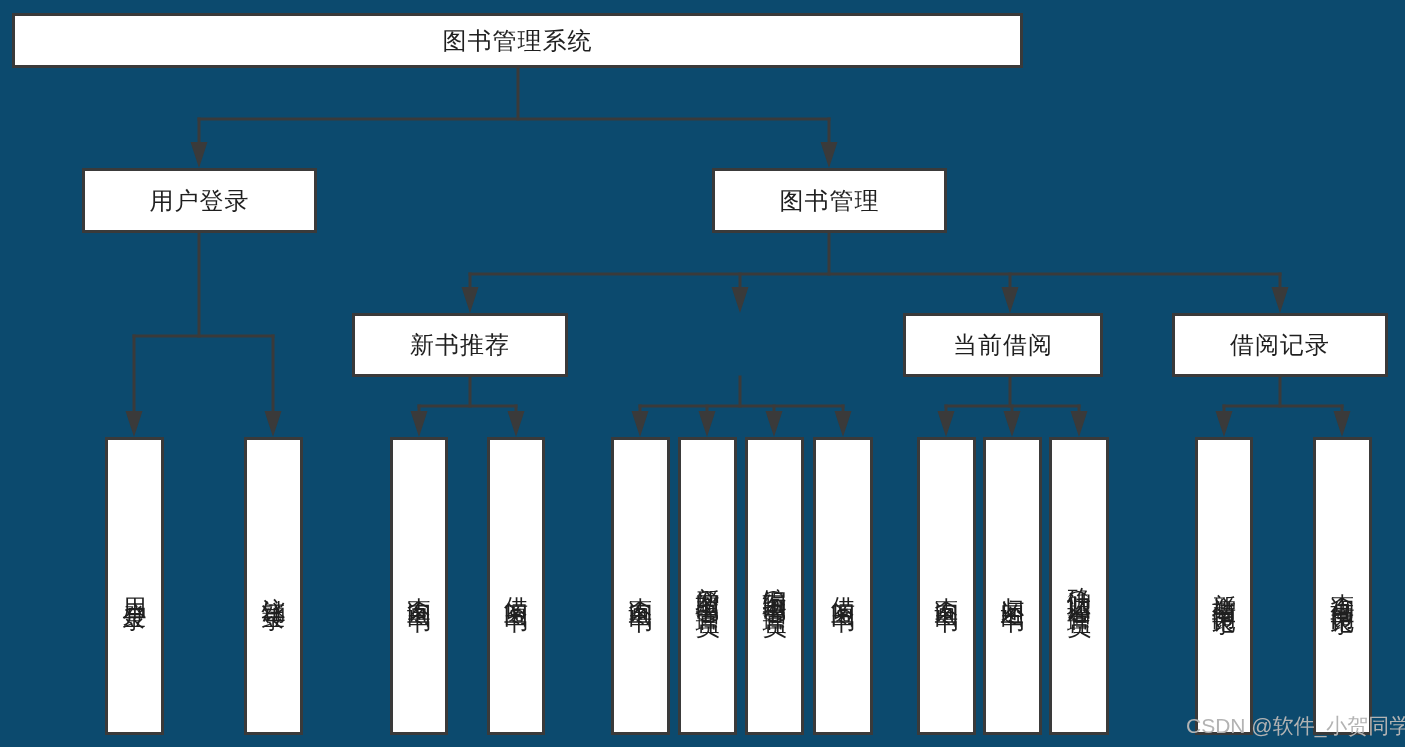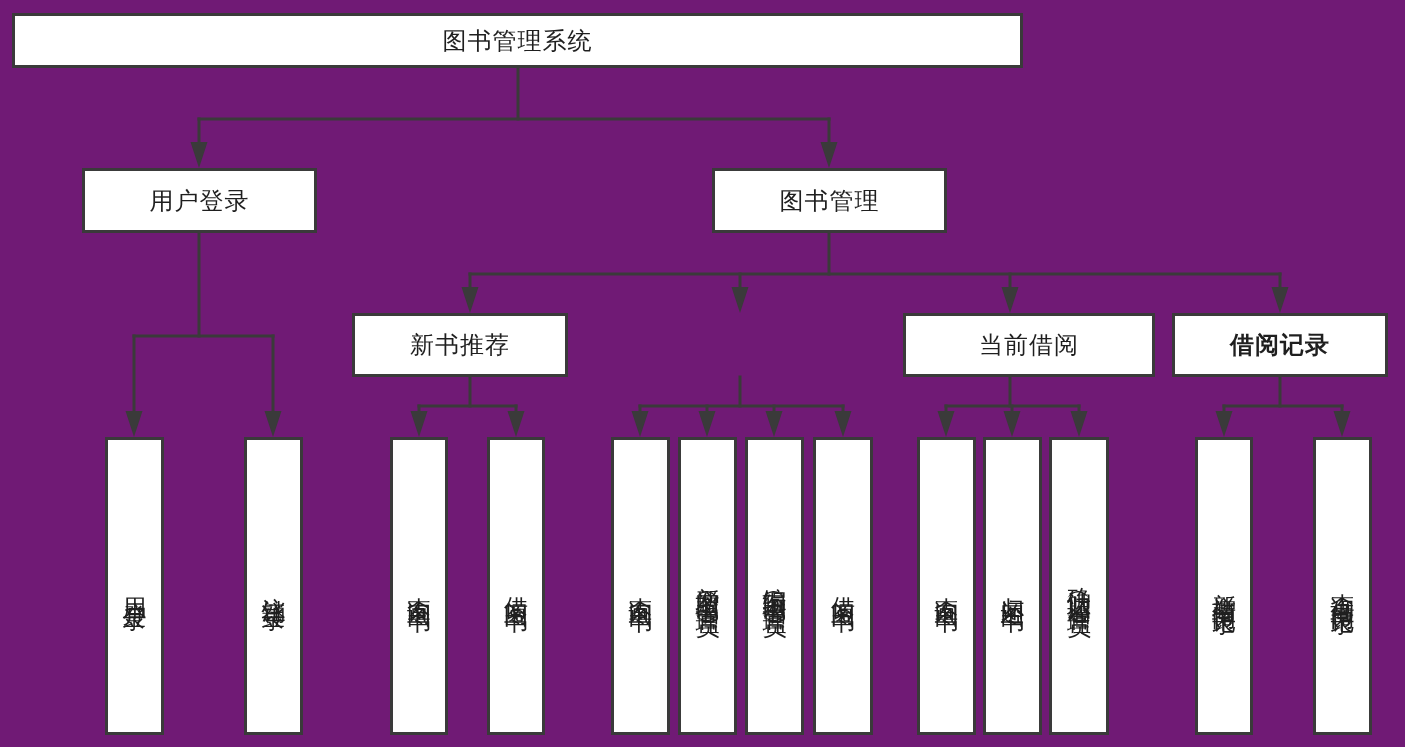--- a/index.html
+++ b/index.html
@@ -5,21 +5,21 @@
   html, body { margin: 0; padding: 0; }
   body {
     width: 1405px; height: 747px;
     background: #ffffff;
     font-family: "Liberation Sans", sans-serif;
     overflow: hidden;
   }
   .stage {
     position: relative;
     width: 1405px; height: 747px;
-    background: #701a75;
+    background: #0c4a6e;
   }
   .connectors {
     position: absolute; left: 0; top: 0;
     width: 1405px; height: 747px;
   }
   .node {
     position: absolute;
     box-sizing: border-box;
     background: #ffffff;
     border: 3px solid #3a3a3a;
@@ -39,22 +39,22 @@
     letter-spacing: 4px;
     line-height: 1;
     padding: 6px 0;
   }
   
   .n-root   { left: 12px;   top: 13px;  width: 1011px; height: 55px; }
   .n-login  { left: 82px;   top: 168px; width: 235px;  height: 65px; }
   .n-mgmt   { left: 712px;  top: 168px; width: 235px;  height: 65px; }
   .n-g0 { left: 352px;  top: 313px; width: 216px; height: 64px; }
   .n-g1 { left: 633px;  top: 313px; width: 215px; height: 64px; }
-  .n-g2 { left: 903px;  top: 313px; width: 252px; height: 64px; }
-  .n-g3 { left: 1172px; top: 313px; width: 216px; height: 64px; font-weight: bold; }
+  .n-g2 { left: 903px;  top: 313px; width: 200px; height: 64px; }
+  .n-g3 { left: 1172px; top: 313px; width: 216px; height: 64px; }
   
   .leaf { top: 437px; height: 298px; }
   .n-l1  { left: 105px;  width: 59px; }
   .n-l2  { left: 244px;  width: 59px; }
   .n-l3  { left: 390px;  width: 58px; }
   .n-l4  { left: 487px;  width: 58px; }
   .n-l5  { left: 611px;  width: 59px; }
   .n-l6  { left: 678px;  width: 59px; }
   .n-l7  { left: 745px;  width: 59px; }
   .n-l8  { left: 813px;  width: 60px; }
@@ -164,14 +164,15 @@
   <div class="node vnode leaf n-l7">编辑图书（管理员）</div>
   <div class="node vnode leaf n-l8">借阅图书</div>
 
   <div class="node vnode leaf n-l9">查询图书</div>
   <div class="node vnode leaf n-l10">归还图书</div>
   <div class="node vnode leaf n-l11">确认归还（管理员）</div>
 
   <div class="node vnode leaf n-l12">新增借阅记录</div>
   <div class="node vnode leaf n-l13">查询借阅记录</div>
 
+  <div class="watermark">CSDN @软件_小贺同学</div>
 
 </div>
 
 </body></html>

